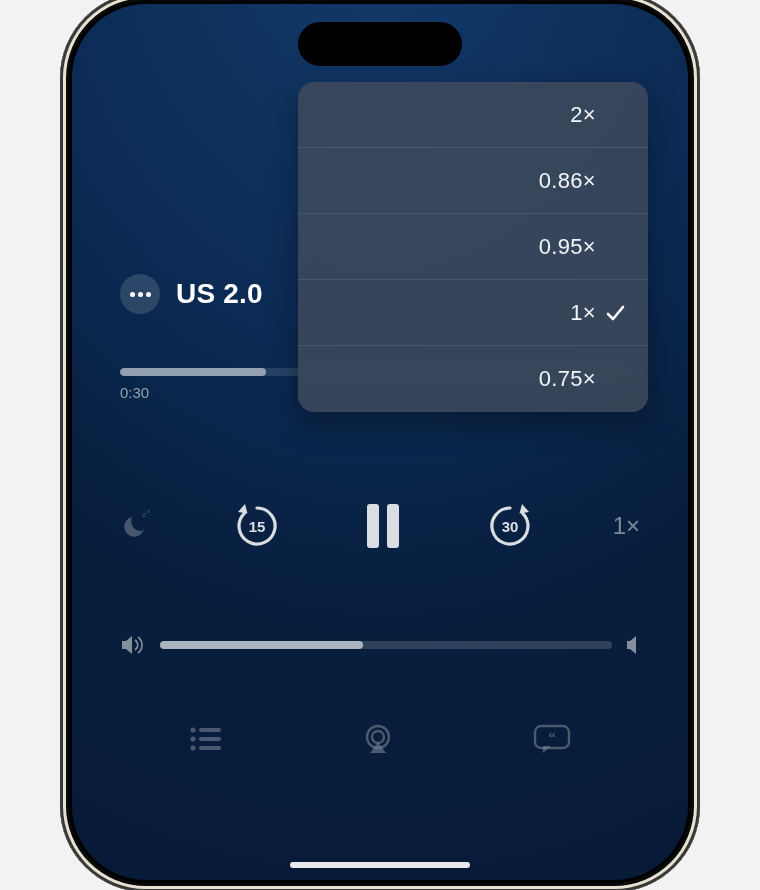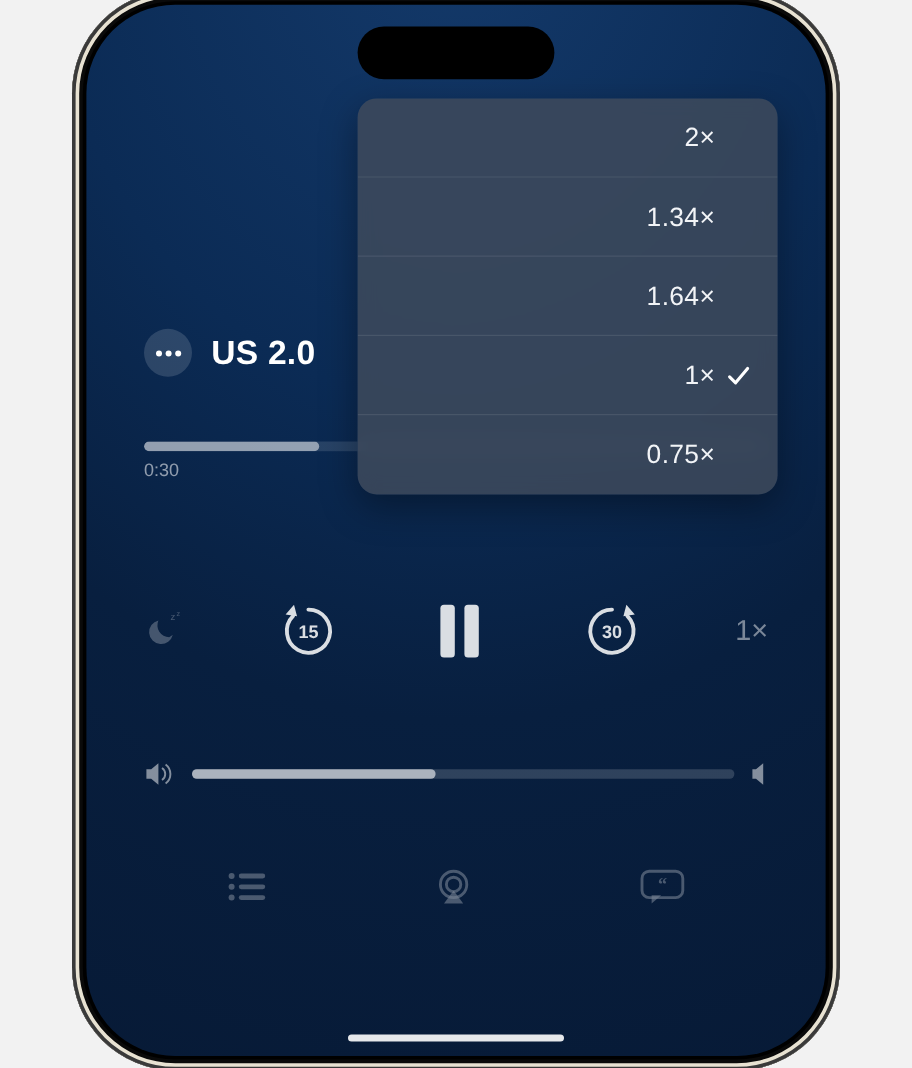--- a/index.html
+++ b/index.html
@@ -291,25 +291,25 @@
     </div>
 
     <div class="home-indicator"></div>
 
     <div class="popover">
       <div class="popover-row">
         <span>2×</span>
         <span class="check"></span>
       </div>
       <div class="popover-row">
-        <span>1.34×</span>
+        <span>0.86×</span>
         <span class="check"></span>
       </div>
       <div class="popover-row">
-        <span>1.64×</span>
+        <span>0.95×</span>
         <span class="check"></span>
       </div>
       <div class="popover-row">
         <span>1×</span>
         <span class="check">
             <svg width="20" height="20" viewBox="0 0 20 20">
               <path d="M3 11l5 5L18 4" fill="none" stroke="#fff" stroke-width="2.6" stroke-linecap="round" stroke-linejoin="round"></path>
             </svg>
           </span>
       </div>

